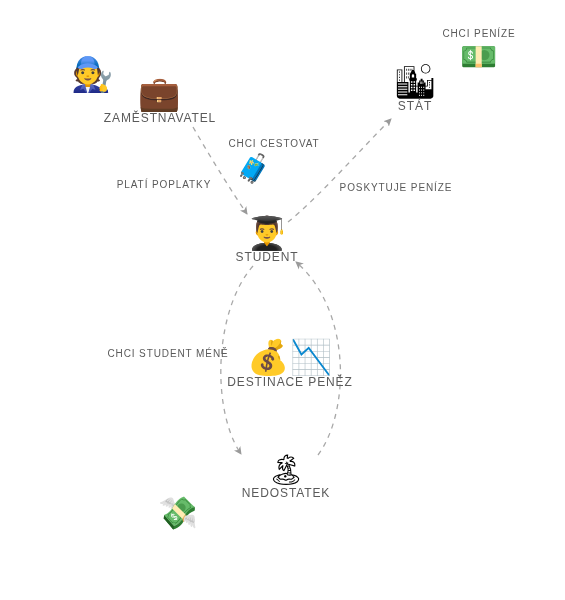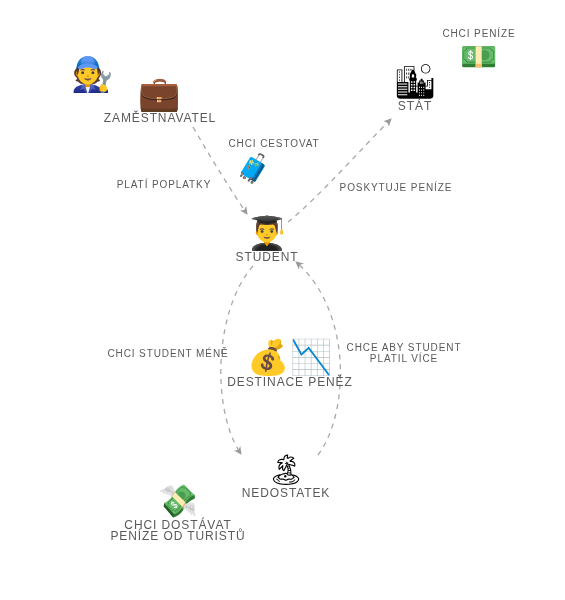--- a/index.html
+++ b/index.html
@@ -120,31 +120,27 @@
     <span class="caption">DESTINACE PENĚZ</span>
   </div>
 
   <div class="node" style="left:286px; top:477px;">
     <span class="glyph glyph-island">🏝</span>
     <span class="caption">NEDOSTATEK</span>
   </div>
 
   <div class="node" style="left:178px; top:513px;">
     <span class="glyph glyph-wings">💸</span>
-    <span class="caption">CHCI DOSTÁVAT
-PENÍZE OD TURISTŮ</span>
   </div>
 
 
   <div class="edge-label" style="left:479px; top:33px;">CHCI PENÍZE</div>
 
   <div class="edge-label" style="left:274px; top:143px;">CHCI CESTOVAT</div>
 
   <div class="edge-label" style="left:164px; top:184px;text-align:center;">PLATÍ POPLATKY</div>
 
   <div class="edge-label" style="left:386px; top:187px;padding-left:20px;">POSKYTUJE PENÍZE</div>
 
   <div class="edge-label" style="left:168px; top:353px;">CHCI STUDENT MÉNĚ</div>
 
-  <div class="edge-label" style="left:404px; top:353px;">CHCE ABY STUDENT
-PLATIL VÍCE</div>
 
 </div>
 
 </body></html>

